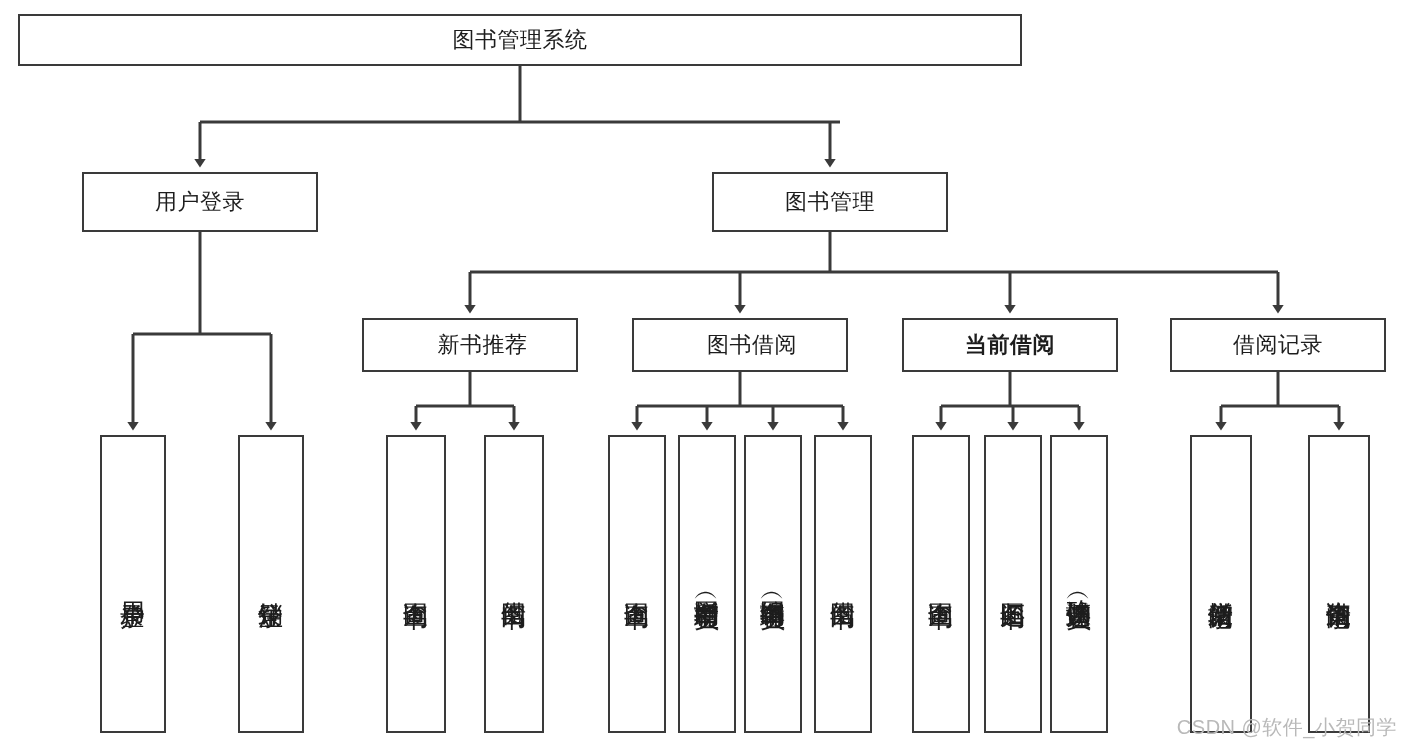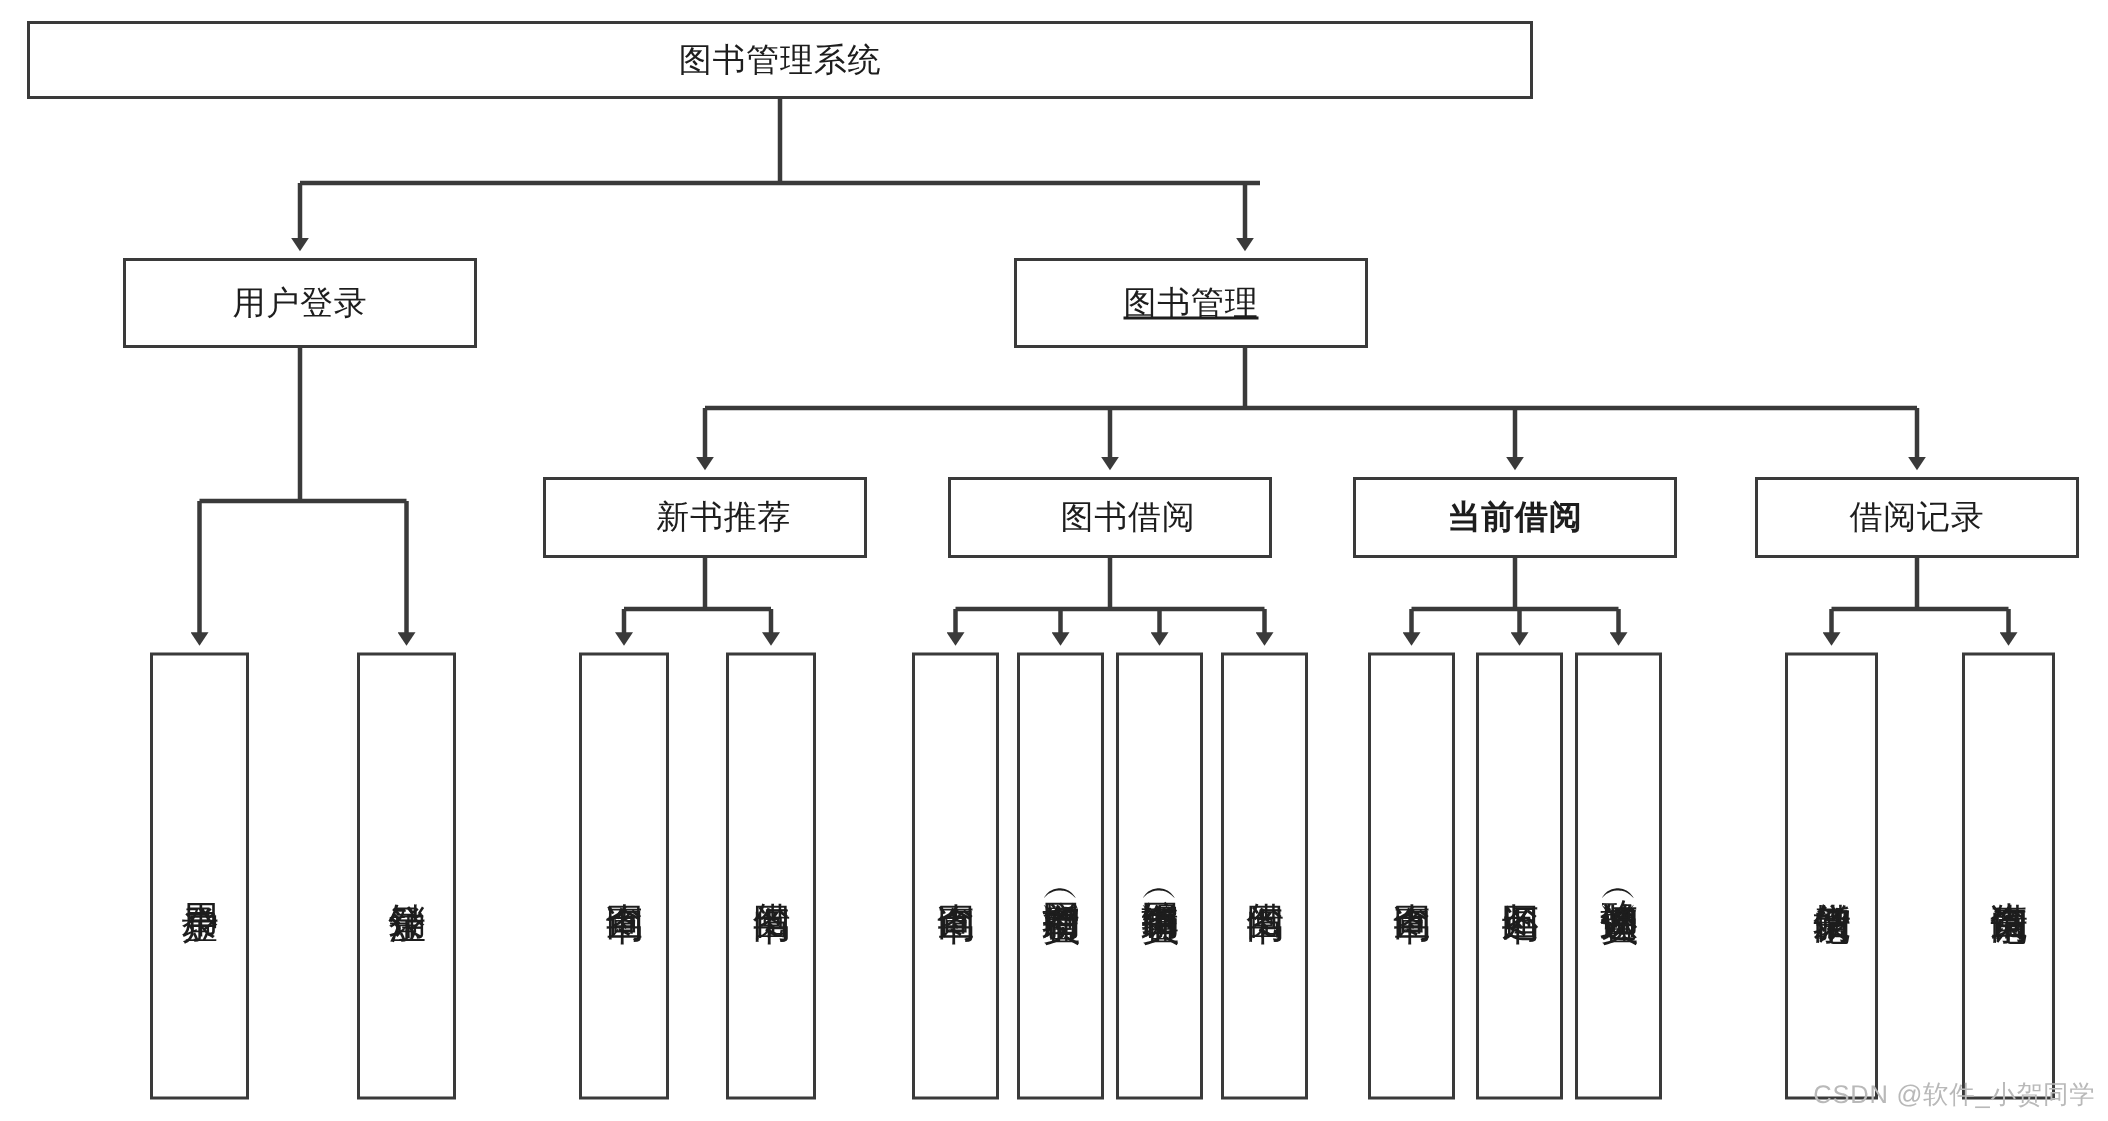--- a/index.html
+++ b/index.html
@@ -58,21 +58,21 @@
     width: 100%;
     height: 100%;
     display: flex;
     align-items: center;
     justify-content: center;
   }
   .watermark {
     position: absolute;
     right: 8px;
     bottom: 6px;
-    font-size: 17px;
+    font-size: 20px;
     color: #b9b9b9;
     letter-spacing: 0.5px;
     white-space: nowrap;
   }
 </style>
 </head>
 <body>
 
 <div id="canvas">
 
@@ -126,21 +126,21 @@
     </g>
   </svg>
 
   <div class="node horiz" style="left:18px; top:14px; width:1004px; height:52px;">
     <span>图书管理系统</span>
   </div>
 
   <div class="node horiz" style="left:82px; top:172px; width:236px; height:60px;">
     <span>用户登录</span>
   </div>
-  <div class="node horiz" style="left:676px; top:172px; width:236px; height:60px;text-decoration:underline;">
+  <div class="node horiz" style="left:712px; top:172px; width:236px; height:60px;">
     <span>图书管理</span>
   </div>
 
   <div class="node horiz" style="left:362px; top:318px; width:216px; height:54px;padding-left:25px;">
     <span>新书推荐</span>
   </div>
   <div class="node horiz" style="left:632px; top:318px; width:216px; height:54px;padding-left:24px;">
     <span>图书借阅</span>
   </div>
   <div class="node horiz" style="left:902px; top:318px; width:216px; height:54px;font-weight:bold;">

